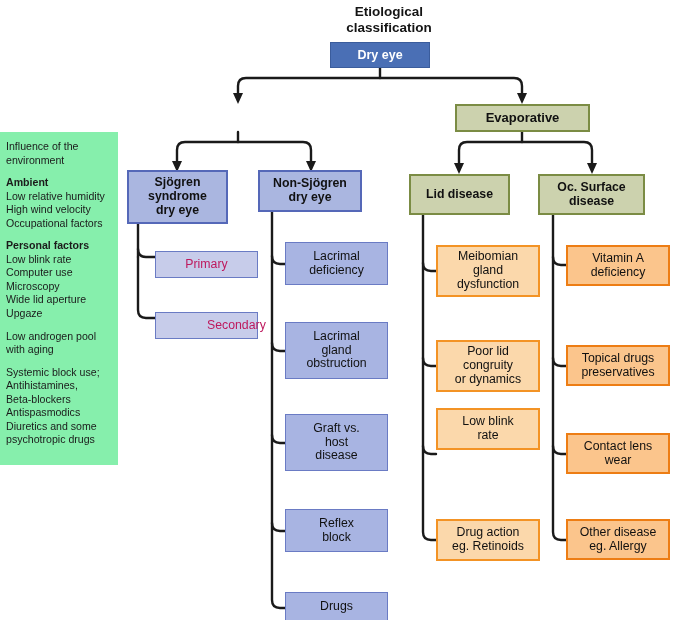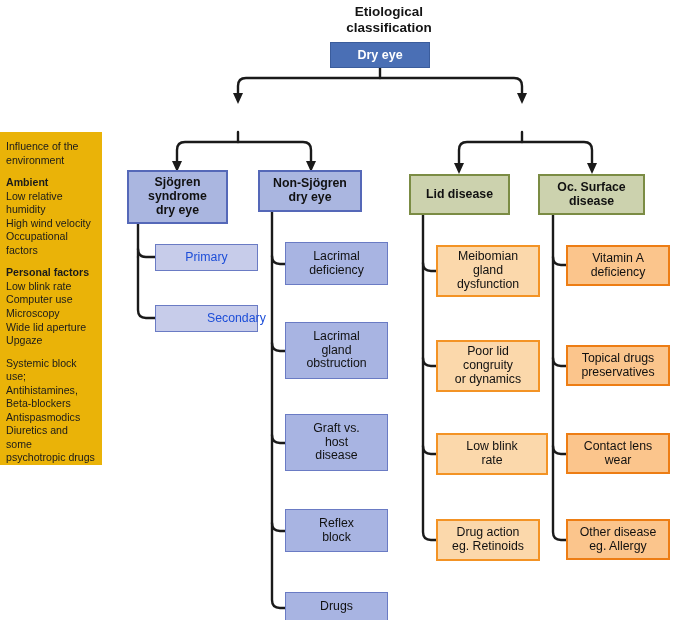--- a/index.html
+++ b/index.html
@@ -24,35 +24,35 @@
 
   
   #title {
     position: absolute; left: 289px; top: 4px; width: 200px;
     text-align: center; font-size: 13.5px; font-weight: bold; color: #141414;
     line-height: 1.22; z-index: 3;
   }
 
   
   #sidebar {
-    position: absolute; left: 0px; top: 132px; width: 102px; height: 333px;
-    background: #eab308; z-index: 2;
+    position: absolute; left: 0px; top: 132px; width: 118px; height: 333px;
+    background: #86efac; z-index: 2;
     padding: 8px 6px 6px 6px;
     font-size: 10.6px; color: #1b1b1b; line-height: 1.28;
   }
   #sidebar .blk { margin-bottom: 9px; }
   #sidebar .hd { font-weight: bold; }
 
   
   .root   { background:#4a6fb5; border:1px solid #3a5c9c; color:#ffffff; font-weight:bold; font-size:12.5px; }
   .lvl-aq { background:#eef2fb; border:2px solid #4a6fb5; color:#111111; font-weight:bold; font-size:13px; }
   .lvl-ev { background:#ccd2ae; border:2px solid #7b8c44; color:#111111; font-weight:bold; font-size:13px; }
   .blue-h { background:#aab6e0; border:2px solid #5568b8; color:#111111; font-weight:bold; font-size:12.3px; }
   .blue-m { background:#a8b4e2; border:1.5px solid #6a7bc4; color:#111111; font-size:12.3px; }
-  .blue-l { background:#c7ccea; border:1.5px solid #6a7bc4; color:#1d4ed8; font-size:12.3px; }
+  .blue-l { background:#c7ccea; border:1.5px solid #6a7bc4; color:#be185d; font-size:12.3px;margin-top:7px; }
   .green-h{ background:#ccd2ae; border:2px solid #7b8c44; color:#111111; font-weight:bold; font-size:12.3px; }
   .or-l   { background:#fbd8ab; border:2px solid #f39325; color:#111111; font-size:12.3px; }
   .or-m   { background:#fbc58c; border:2px solid #ed7d14; color:#111111; font-size:12.3px; }
 </style>
 </head>
 <body>
 
 <div id="stage">
 
   <div id="title">Etiological<br>classification</div>
@@ -113,34 +113,41 @@
       </div>
       <div class="blk">
         <div class="hd">Personal factors</div>
         <div>Low blink rate</div>
         <div>Computer use</div>
         <div>Microscopy</div>
         <div>Wide lid aperture</div>
         <div>Upgaze</div>
       </div>
       <div class="blk">
+        <div>Low androgen pool</div>
+        <div>with aging</div>
+      </div>
+      <div class="blk">
         <div>Systemic block use;</div>
         <div>Antihistamines,</div>
         <div>Beta-blockers</div>
         <div>Antispasmodics</div>
         <div>Diuretics and some</div>
         <div>psychotropic drugs</div>
       </div>
     </div>
 
   <div class="node root" style="left:330px;top:42px;width:100px;height:26px;">
     <span>Dry eye</span>
   </div>
 
 
+  <div class="node lvl-ev" style="left:455px;top:104px;width:135px;height:28px;">
+    <span>Evaporative</span>
+  </div>
 
   <div class="node blue-h" style="left:127px;top:170px;width:101px;height:54px;">
     <span>Sjögren<br>syndrome<br>dry eye</span>
   </div>
 
   <div class="node blue-h" style="left:258px;top:170px;width:104px;height:42px;">
     <span>Non-Sjögren<br>dry eye</span>
   </div>
 
   <div class="node green-h" style="left:409px;top:174px;width:101px;height:41px;">
@@ -173,21 +180,21 @@
   <div class="node blue-m" style="left:285px;top:592px;width:103px;height:29px;">
     <span>Drugs</span>
   </div>
 
   <div class="node or-l" style="left:436px;top:245px;width:104px;height:52px;">
     <span>Meibomian<br>gland<br>dysfunction</span>
   </div>
   <div class="node or-l" style="left:436px;top:340px;width:104px;height:52px;">
     <span>Poor lid<br>congruity<br>or dynamics</span>
   </div>
-  <div class="node or-l" style="left:436px;top:433px;width:112px;height:42px;">
+  <div class="node or-l" style="left:436px;top:408px;width:104px;height:42px;">
     <span>Low blink<br>rate</span>
   </div>
   <div class="node or-l" style="left:436px;top:519px;width:104px;height:42px;">
     <span>Drug action<br>eg. Retinoids</span>
   </div>
 
   <div class="node or-m" style="left:566px;top:245px;width:104px;height:41px;">
     <span>Vitamin A<br>deficiency</span>
   </div>
   <div class="node or-m" style="left:566px;top:345px;width:104px;height:41px;">

